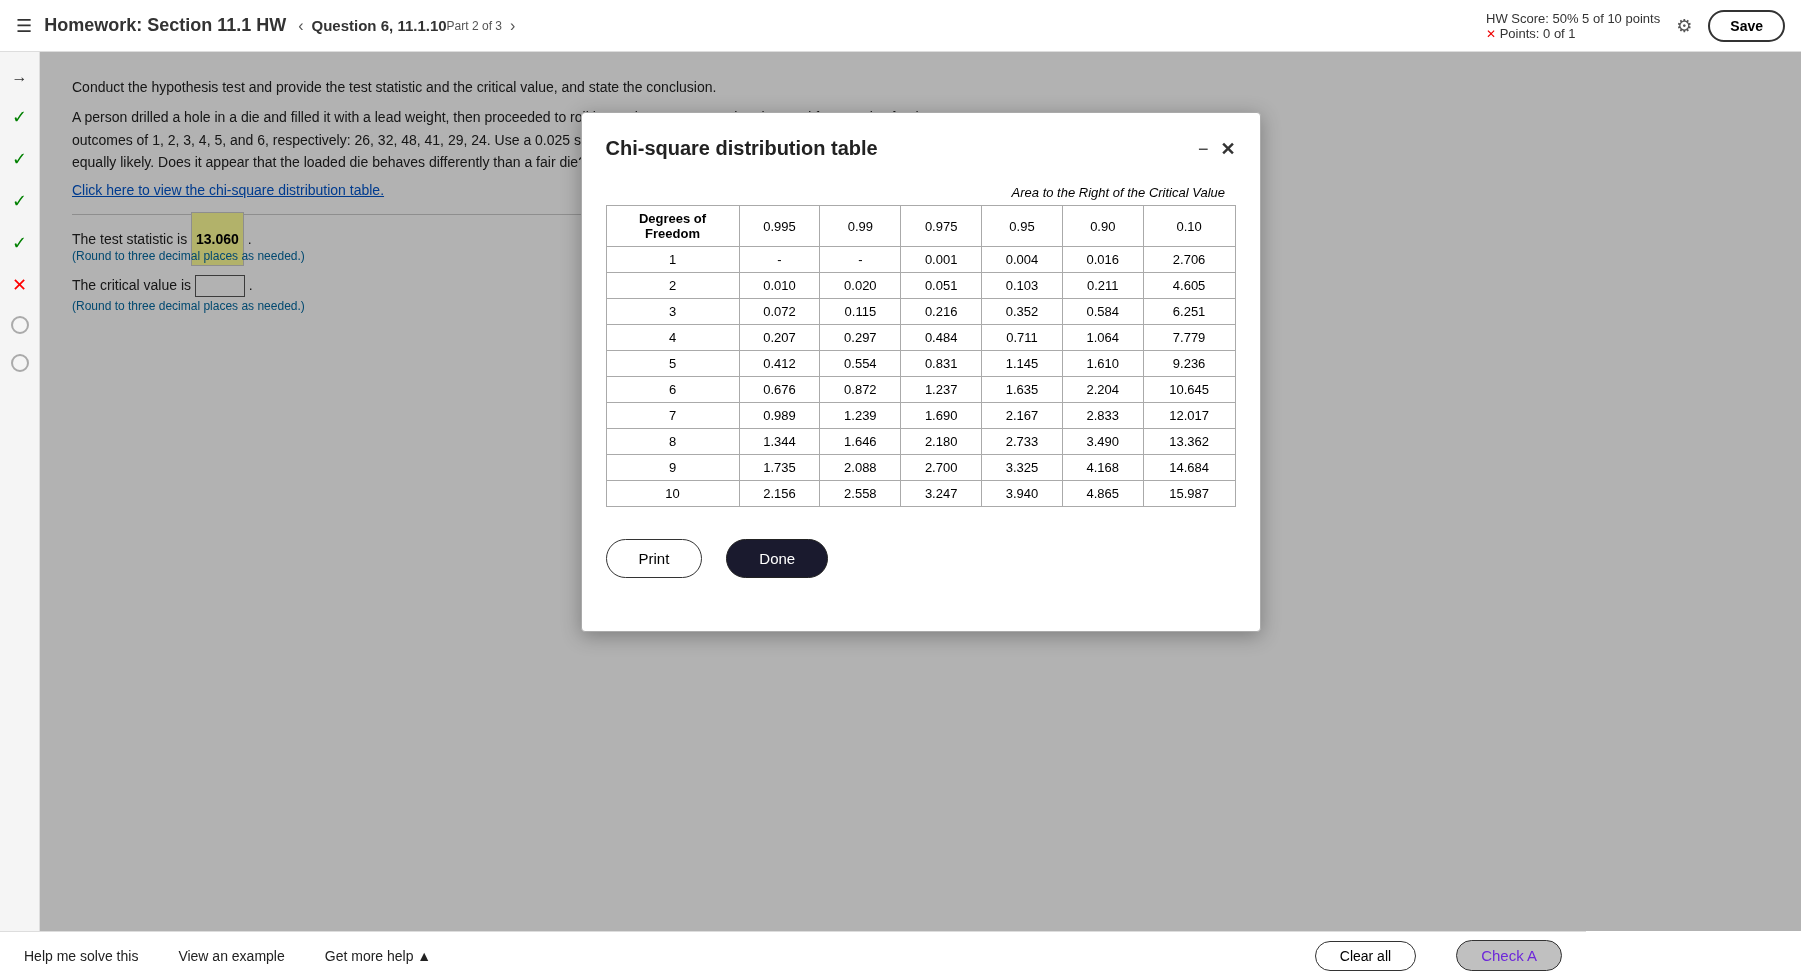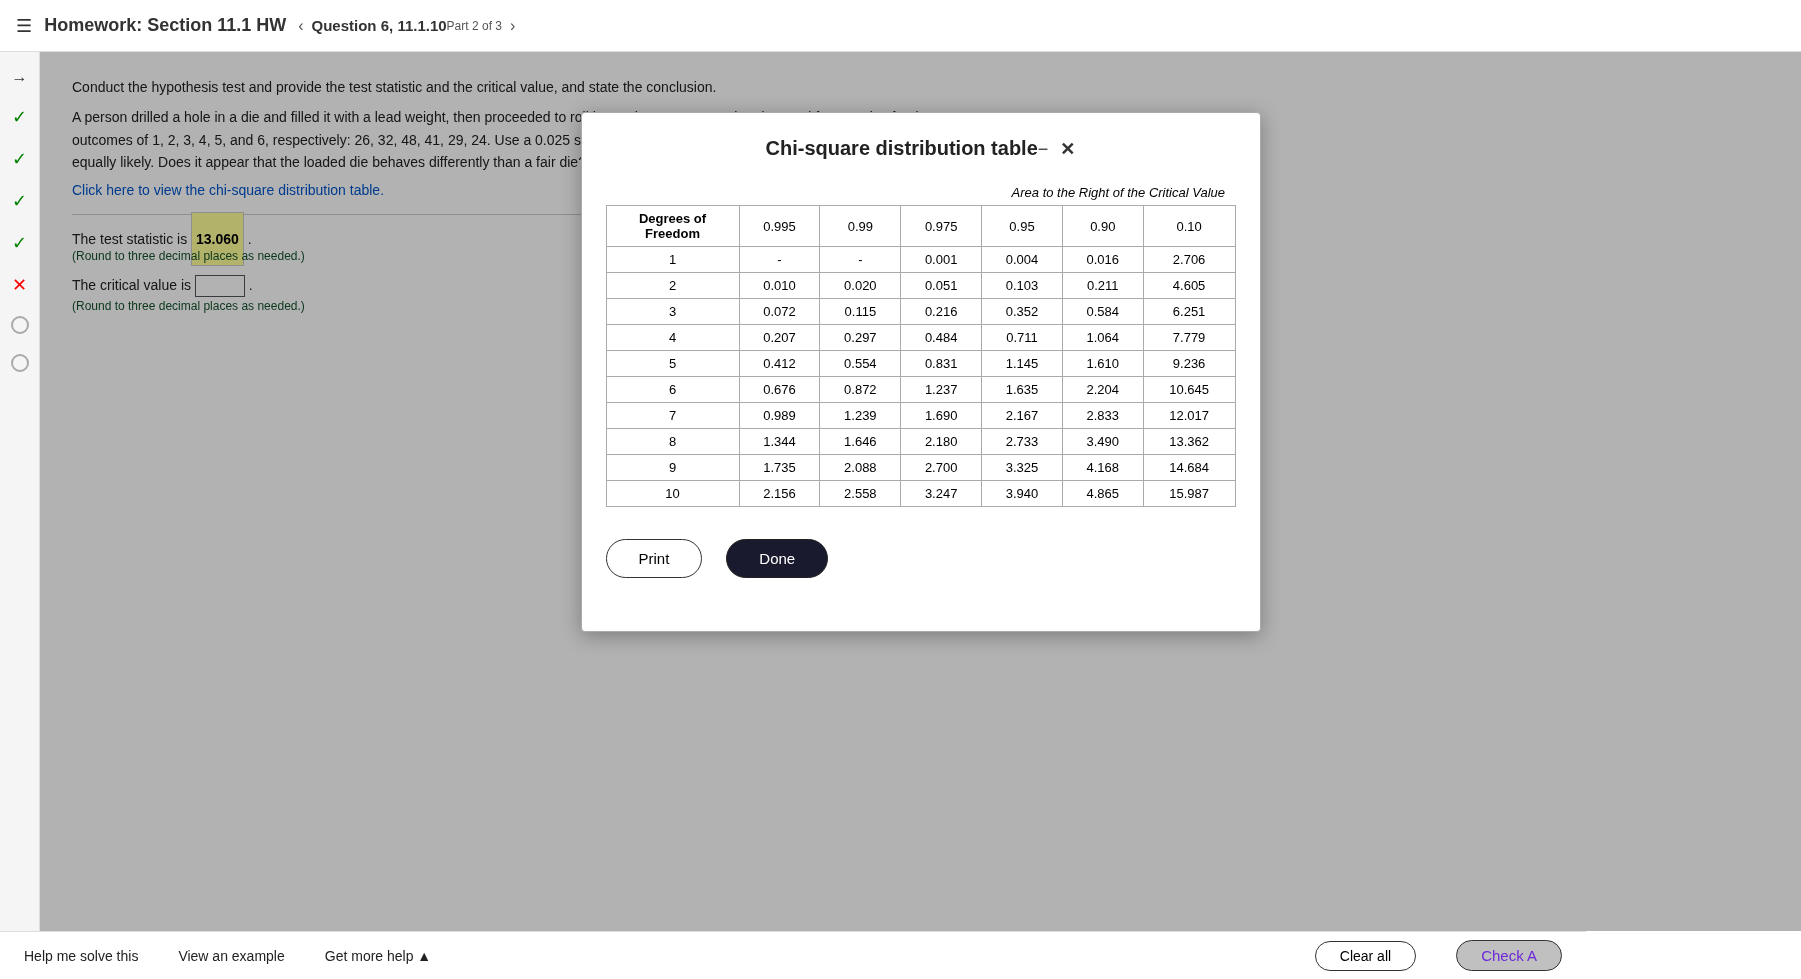--- a/index.html
+++ b/index.html
@@ -36,41 +36,41 @@
     .sidebar-icon.arrow { color: #333; font-weight: bold; }
     .sidebar-checkmark { color: green; font-size: 18px; }
     .sidebar-x { color: red; font-size: 18px; }
     .sidebar-circle { width: 18px; height: 18px; border-radius: 50%; border: 2px solid #aaa; }
 
     
     .content { flex: 1; padding: 24px 32px; overflow: auto; position: relative; }
 
     .question-text { font-size: 14px; color: #222; line-height: 1.6; max-width: 900px; }
     .question-text p { margin-bottom: 8px; }
-    .chi-link { color: #0055cc; cursor: pointer; font-size: 14px; }
+    .chi-link { color: #0055cc; text-decoration: underline; cursor: pointer; font-size: 14px; }
 
     .divider { border: none; border-top: 1px solid #ccc; margin: 16px 0; max-width: 900px; }
 
     .answer-row { display: flex; align-items: flex-start; gap: 8px; margin-bottom: 12px; }
     .answer-label { font-size: 14px; color: #222; }
     .answer-highlight { background: #ffff99; border: 1px solid #ccc; padding: 18px 4px; font-weight: bold; }
     .answer-box { display: inline-block; width: 50px; height: 22px; border: 1px solid #555; vertical-align: middle; }
-    .answer-note { font-size: 12px; color: #14532d; }
+    .answer-note { font-size: 12px; color: #0369a1; }
 
     
     .modal-overlay {
       position: absolute; top: 0; left: 0; width: 100%; height: 100%;
       background: rgba(0,0,0,0.3); z-index: 100; display: flex; align-items: flex-start; justify-content: center; padding-top: 60px;
     }
     .modal {
       background: #fff; border: 1px solid #aaa; border-radius: 4px;
       width: 680px; min-height: 520px; padding: 24px; position: relative;
       box-shadow: 0 4px 20px rgba(0,0,0,0.3);
     }
-    .modal-header { display: flex; justify-content: center; align-items: center; margin-bottom: 20px; }
+    .modal-header { display: flex; justify-content: space-between; align-items: center; margin-bottom: 20px; }
     .modal-title { font-size: 20px; font-weight: bold; color: #222; }
     .modal-controls { display: flex; gap: 12px; align-items: center; }
     .modal-minimize { font-size: 18px; cursor: pointer; color: #333; line-height: 1; }
     .modal-close { font-size: 18px; cursor: pointer; color: #333; font-weight: bold; }
 
     
     .chi-table { border-collapse: collapse; width: 100%; font-size: 13px; }
     .chi-table th, .chi-table td { border: 1px solid #aaa; padding: 5px 10px; text-align: center; }
     .chi-table thead th { background: #fff; font-weight: normal; }
     .chi-table .df-header { font-weight: bold; text-align: center; vertical-align: middle; }
@@ -96,20 +96,31 @@
 <div class="topbar">
   <span class="topbar-menu-icon">☰</span>
   <span class="topbar-title">Homework: Section 11.1 HW</span>
   <div class="topbar-nav">
     <span class="topbar-arrow">‹</span>
     <div class="topbar-center">
       <span class="topbar-question">Question 6, 11.1.10</span>
       <span class="topbar-part">Part 2 of 3</span>
     </div>
     <span class="topbar-arrow">›</span>
+  </div>
+  <div class="topbar-right">
+    <div>
+      <div class="topbar-score">HW Score: 50% 5 of 10 points</div>
+      <div class="topbar-points">
+        <span class="topbar-x-icon">✕</span>
+        <span>Points: 0 of 1</span>
+      </div>
+    </div>
+    <span class="topbar-gear">⚙</span>
+    <button class="topbar-save-btn">Save</button>
   </div>
 </div>
 
 <div class="main">
 
   <div class="sidebar">
     <span class="sidebar-icon arrow">→</span>
     <span class="sidebar-checkmark">✓</span>
     <span class="sidebar-checkmark">✓</span>
     <span class="sidebar-checkmark">✓</span>

